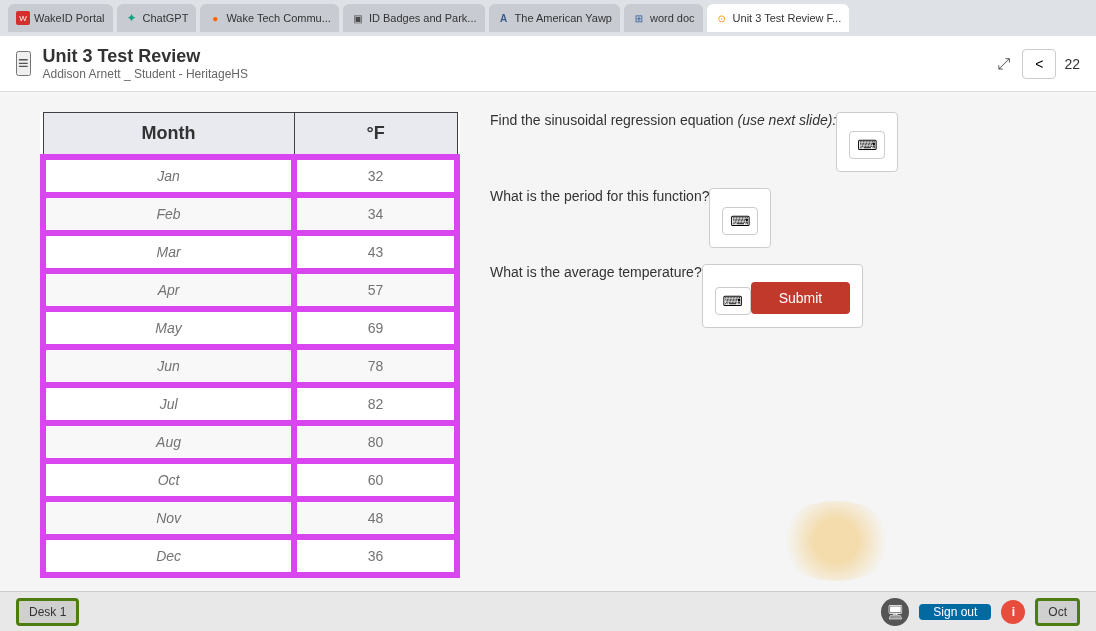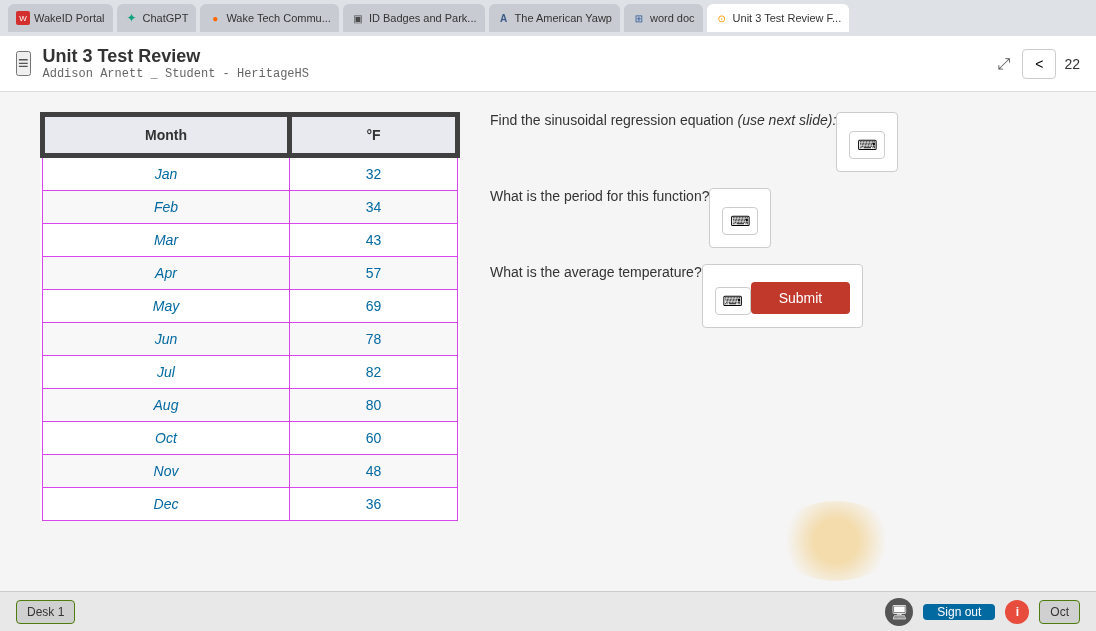--- a/index.html
+++ b/index.html
@@ -65,21 +65,21 @@
       border-bottom: 1px solid #ddd;
       gap: 12px;
     }
     .hamburger {
       font-size: 18px;
       cursor: pointer;
       color: #555;
     }
     .header-title { flex: 1; }
     .header-title h1 { font-size: 18px; font-weight: 600; color: #333; }
-    .header-subtitle { font-size: 12px; color: #666; font-family: Liberation Mono, monospace; }
+    .header-subtitle { font-size: 12px; color: #666; }
     .header-actions {
       display: flex;
       align-items: center;
       gap: 8px;
     }
     .expand-btn {
       background: none;
       border: none;
       cursor: pointer;
       font-size: 16px;
@@ -115,31 +115,31 @@
     }
     table {
       width: 420px;
       border-collapse: collapse;
       background: white;
       border: 1px solid #bbb;
     }
     th {
       background: #e8eaf0;
       padding: 10px 20px;
-      font-size: 14px;
+      font-size: 18px;
       font-weight: 600;
       color: #333;
-      border: 5px solid #404040;
+      border: 1px solid #404040;
       text-align: center;
     }
     td {
       padding: 8px 20px;
       font-size: 14px;
-      color: #0369a1;
-      border: 1px solid #d946ef;
+      color: #737373;
+      border: 6px solid #d946ef;
       text-align: center;
       background: white;
     }
     tr:nth-child(even) td { background: #f8f8f8; }
     td.month-col { font-style: italic; text-align: center; }
     td.temp-col { text-align: center; }
 
     
     .right-section {
       flex: 1;
@@ -208,21 +208,21 @@
       padding: 0 16px;
       gap: 12px;
       border-top: 1px solid #ccc;
     }
     .taskbar-btn {
       display: flex;
       align-items: center;
       gap: 6px;
       padding: 4px 10px;
       background: #d0d0d0;
-      border: 1px solid #4d7c0f;
+      border: 3px solid #4d7c0f;
       border-radius: 4px;
       font-size: 12px;
       cursor: pointer;
       color: #333;
     }
     .taskbar-spacer { flex: 1; }
     .taskbar-right {
       display: flex;
       align-items: center;
       gap: 10px;

